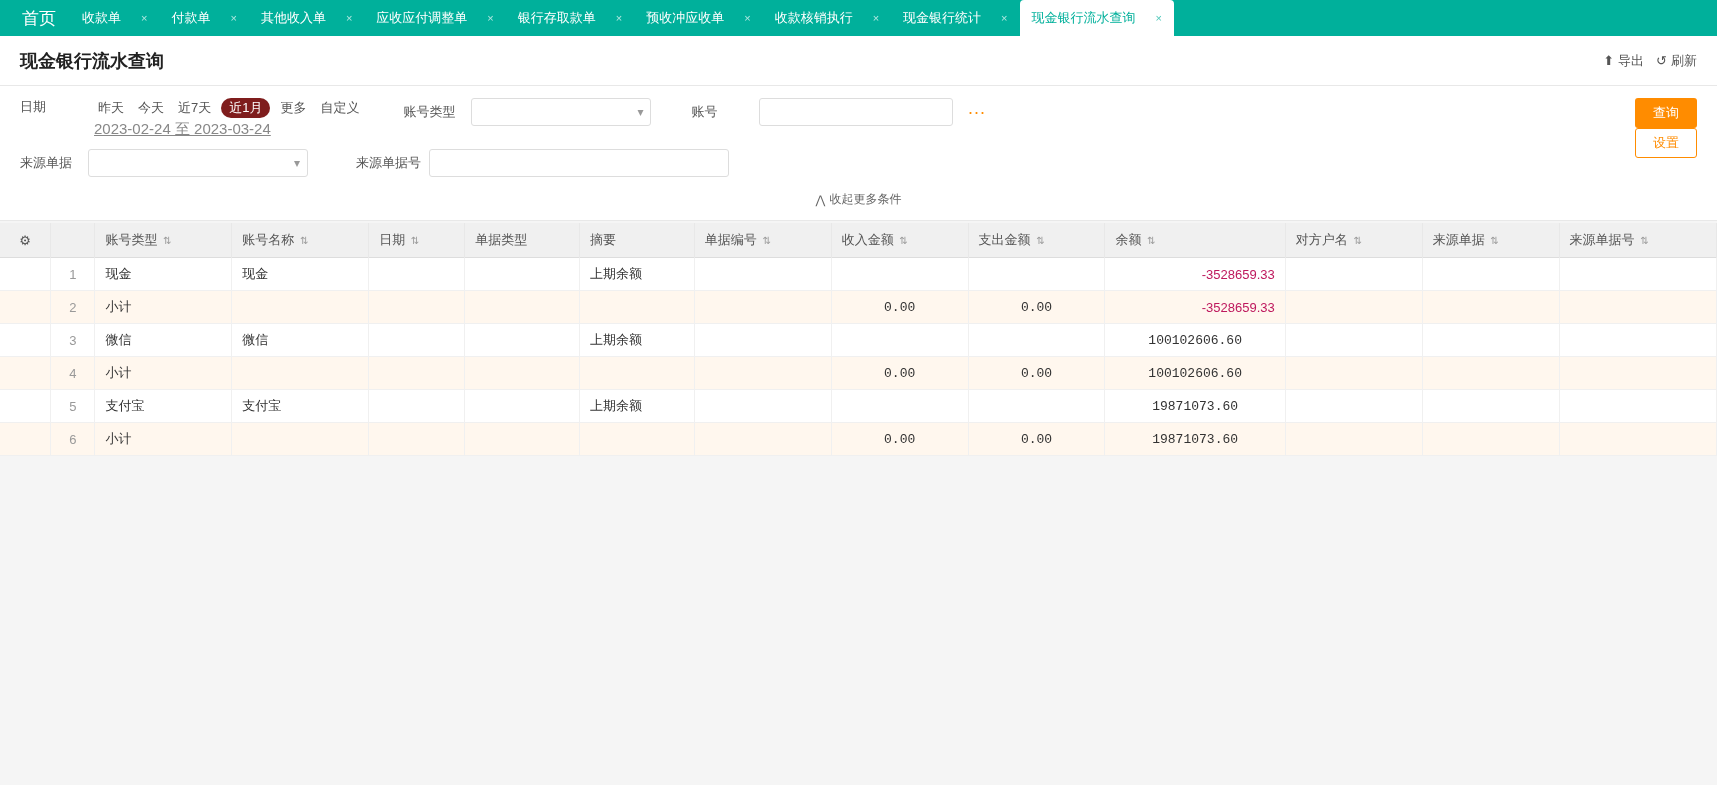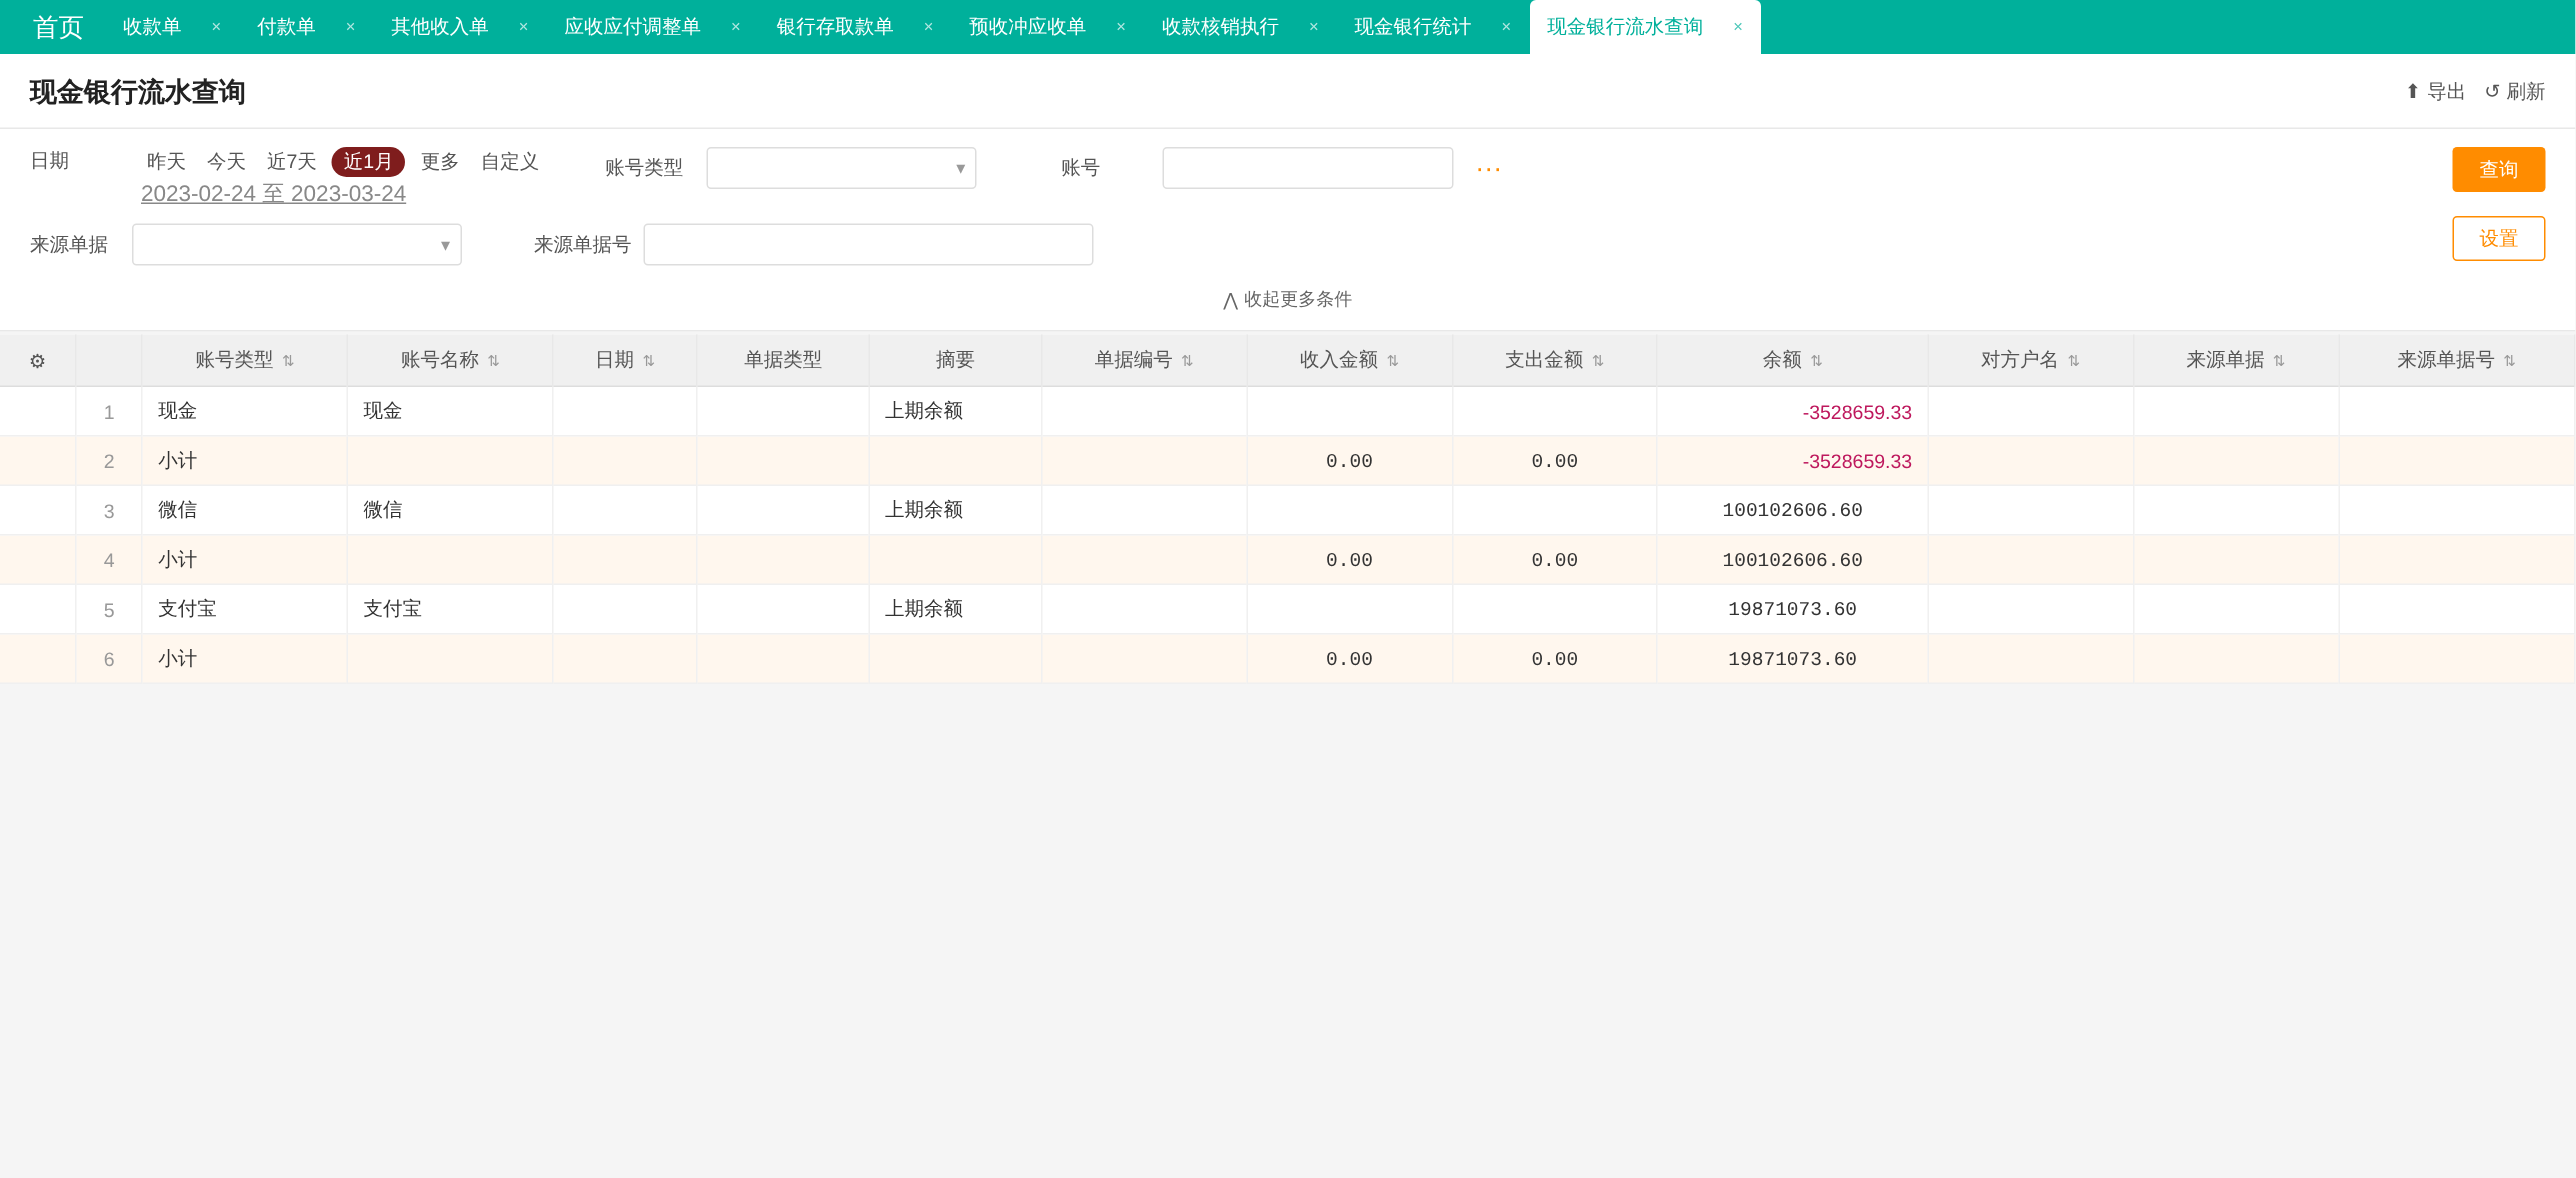--- a/index.html
+++ b/index.html
@@ -193,21 +193,21 @@
       width: 100%;
       border-collapse: collapse;
       font-size: 13px;
     }
     thead tr {
       background: #f0f0f0;
       border-bottom: 1px solid #ddd;
     }
     thead th {
       padding: 8px 10px;
-      text-align: center;
+      text-align: left;
       color: #555;
       font-weight: normal;
       border-right: 1px solid #e8e8e8;
       white-space: nowrap;
       font-size: 13px;
     }
     thead th .sort-icon {
       color: #999;
       font-size: 10px;
       margin-left: 2px;
@@ -250,21 +250,21 @@
       font-size: 15px;
       color: #888;
       margin-top: 2px;
       text-decoration: underline;
     }
 
     .filter-right-col {
       margin-left: auto;
       display: flex;
       flex-direction: column;
-      gap: 16px;
+      gap: 0;
       align-self: flex-start;
     }
 
     .filter-row-wrap {
       display: flex;
       align-items: flex-start;
       width: 100%;
     }
 
     .filter-main {
@@ -382,21 +382,21 @@
 
         <div style="display:flex; align-items:center; margin-left: 40px; gap: 8px;">
           <span class="filter-label">账号类型</span>
           <div class="select-wrapper">
             <select class="filter-select">
               <option value=""></option>
             </select>
           </div>
         </div>
 
-        <div style="display:flex; align-items:center; margin-left: 56px; gap: 8px;">
+        <div style="display:flex; align-items:center; margin-left: 40px; gap: 8px;">
           <span class="filter-label">账号</span>
           <input class="filter-input" type="text" value="" style="">
           <span class="account-dots">···</span>
         </div>
       </div>
 
       <div class="filter-row source-row">
         <span class="filter-label">来源单据</span>
         <div class="source-select-wrapper">
           <select class="source-select">

